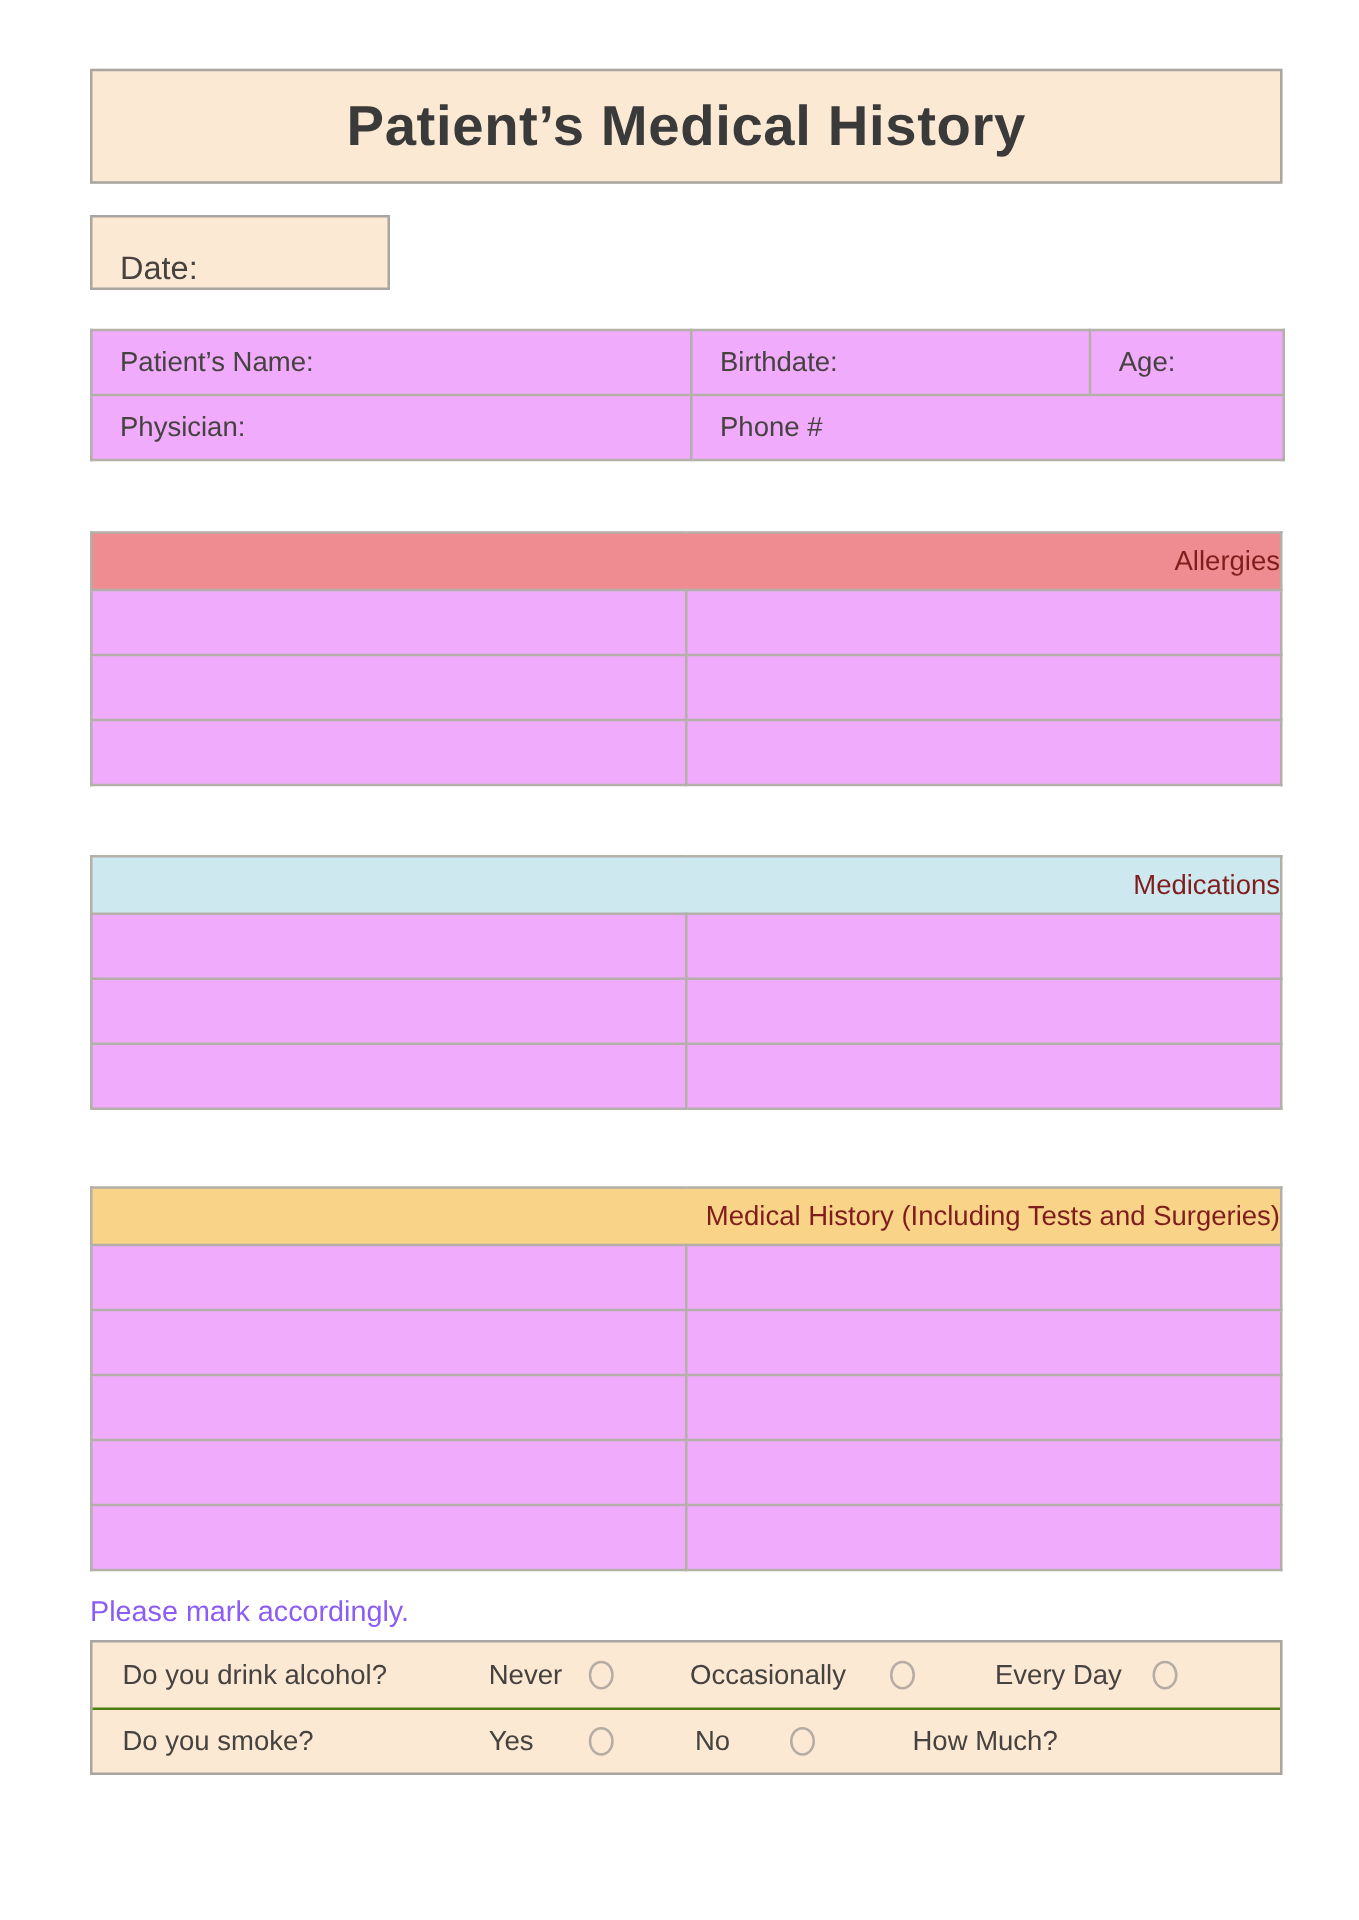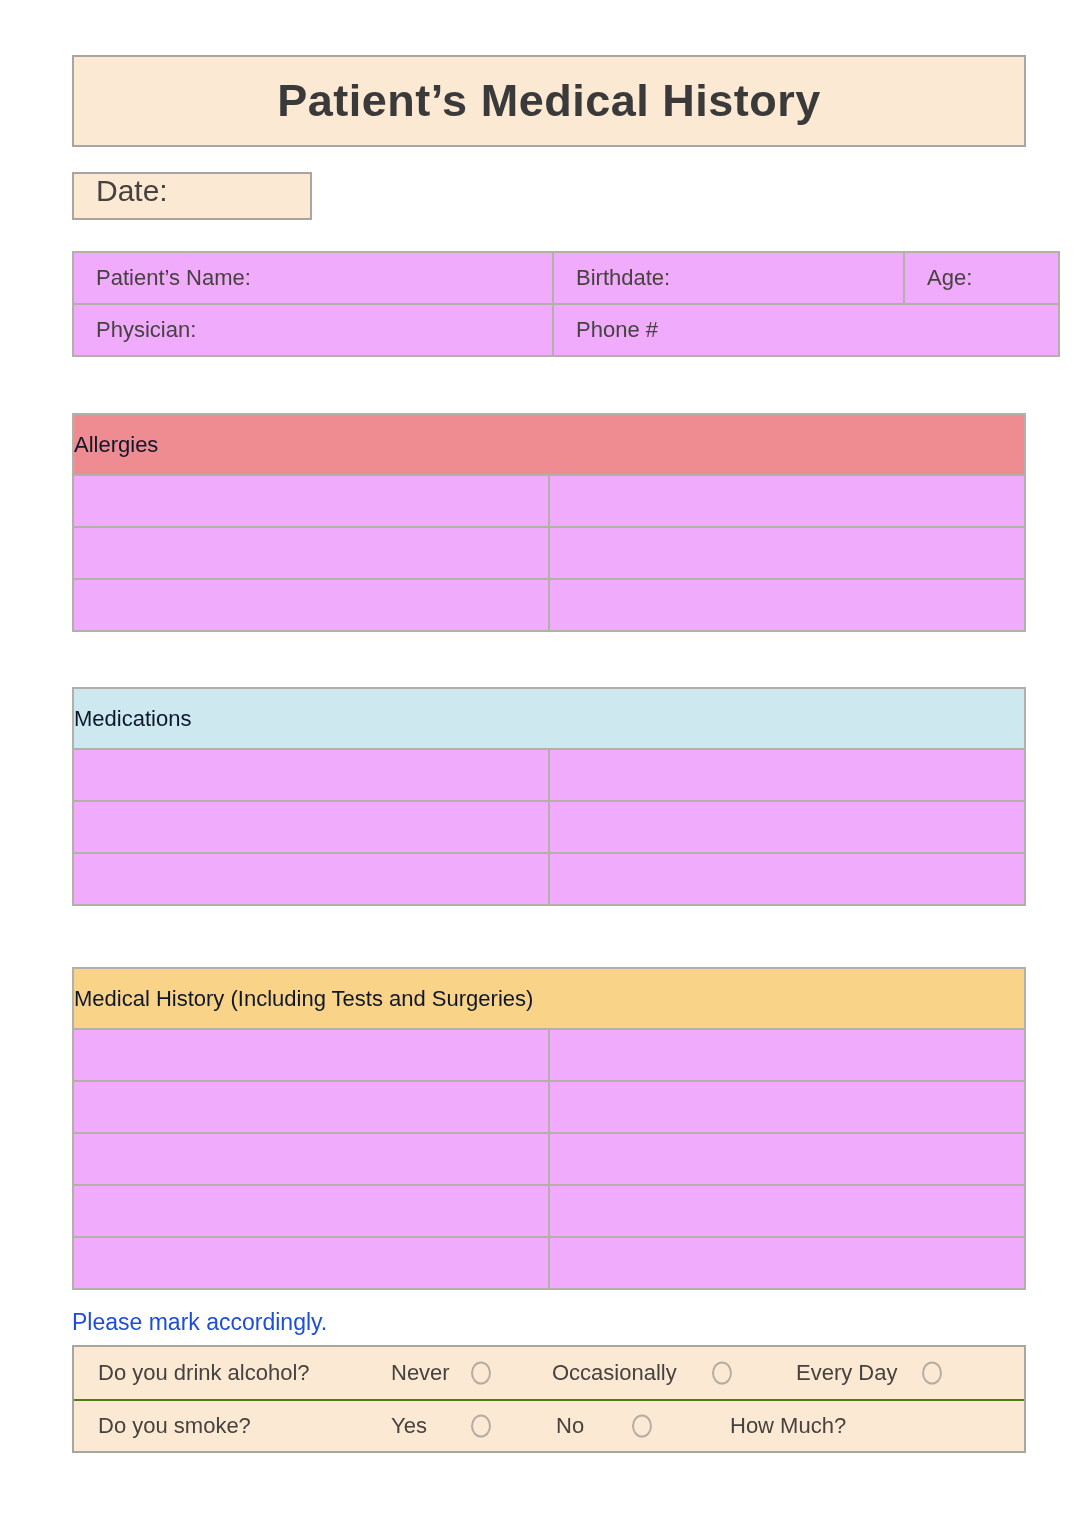--- a/index.html
+++ b/index.html
@@ -35,27 +35,27 @@
   .title-box h1 {
     font-size: 45px;
     font-weight: bold;
     letter-spacing: 0.5px;
     color: #3a3a3a;
   }
   
   .date-box {
     margin-top: 25px;
     width: 240px;
-    height: 48px;
+    height: 60px;
     background: #fce9d3;
     border: 2px solid #a9a5a0;
     display: flex;
-    align-items: flex-start;
+    align-items: flex-end;
     padding-left: 22px;
-    font-size: 30px;
+    font-size: 26px;
   }
   
   table {
     border-collapse: collapse;
     table-layout: fixed;
     width: 954px;
   }
   td, th {
     border: 2px solid #b3afa9;
     background: #f0abfc;
@@ -64,39 +64,39 @@
     color: #45423f;
   }
   .info-table { margin-top: 31px; }
   .info-table td {
     height: 52px;
     padding-left: 22px;
     text-align: left;
     vertical-align: middle;
   }
   .col-a { width: 480px; }
-  .col-b { width: 351px; }
+  .col-b { width: 319px; }
   .col-c { width: 155px; }
   
   .section-table th.sec-header {
-    height: 61px;
-    text-align: left;
+    height: 46px;
+    text-align: right;
     vertical-align: middle;
     font-size: 22px;
-    color: #0f172a;
+    color: #7f1d1d;
   }
   .section-table td { height: 52px; }
   .mt-allergies   { margin-top: 56px; }
   .mt-medications { margin-top: 55px; }
   .mt-history     { margin-top: 61px; border-radius: 32px; }
   
   .note {
     margin-top: 19px;
     font-size: 23px;
-    color: #1d4ed8;
+    color: #8b5cf6;
   }
   .q-box {
     margin-top: 9px;
     border: 2px solid #a9a5a0;
     background: #fce9d3;
     text-align: center;
   }
   .q-row {
     position: relative;
     height: 52px;

